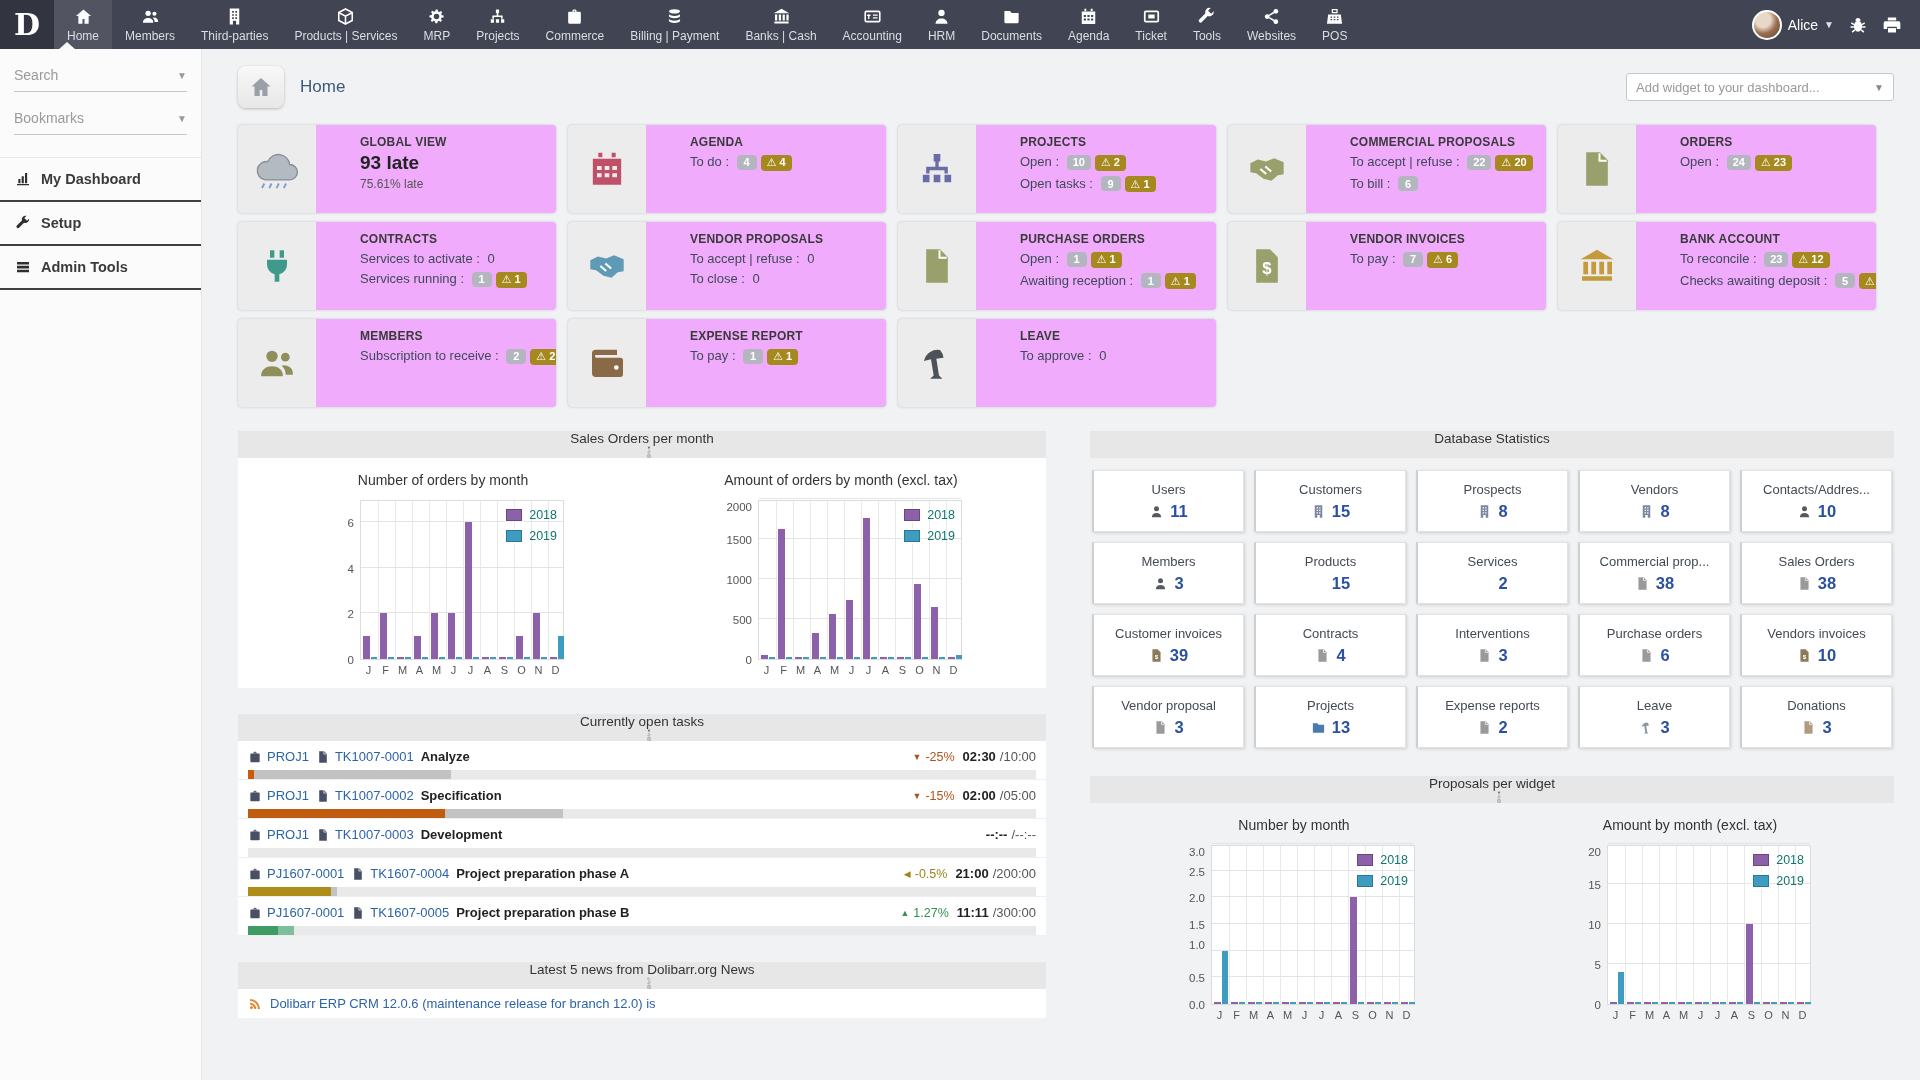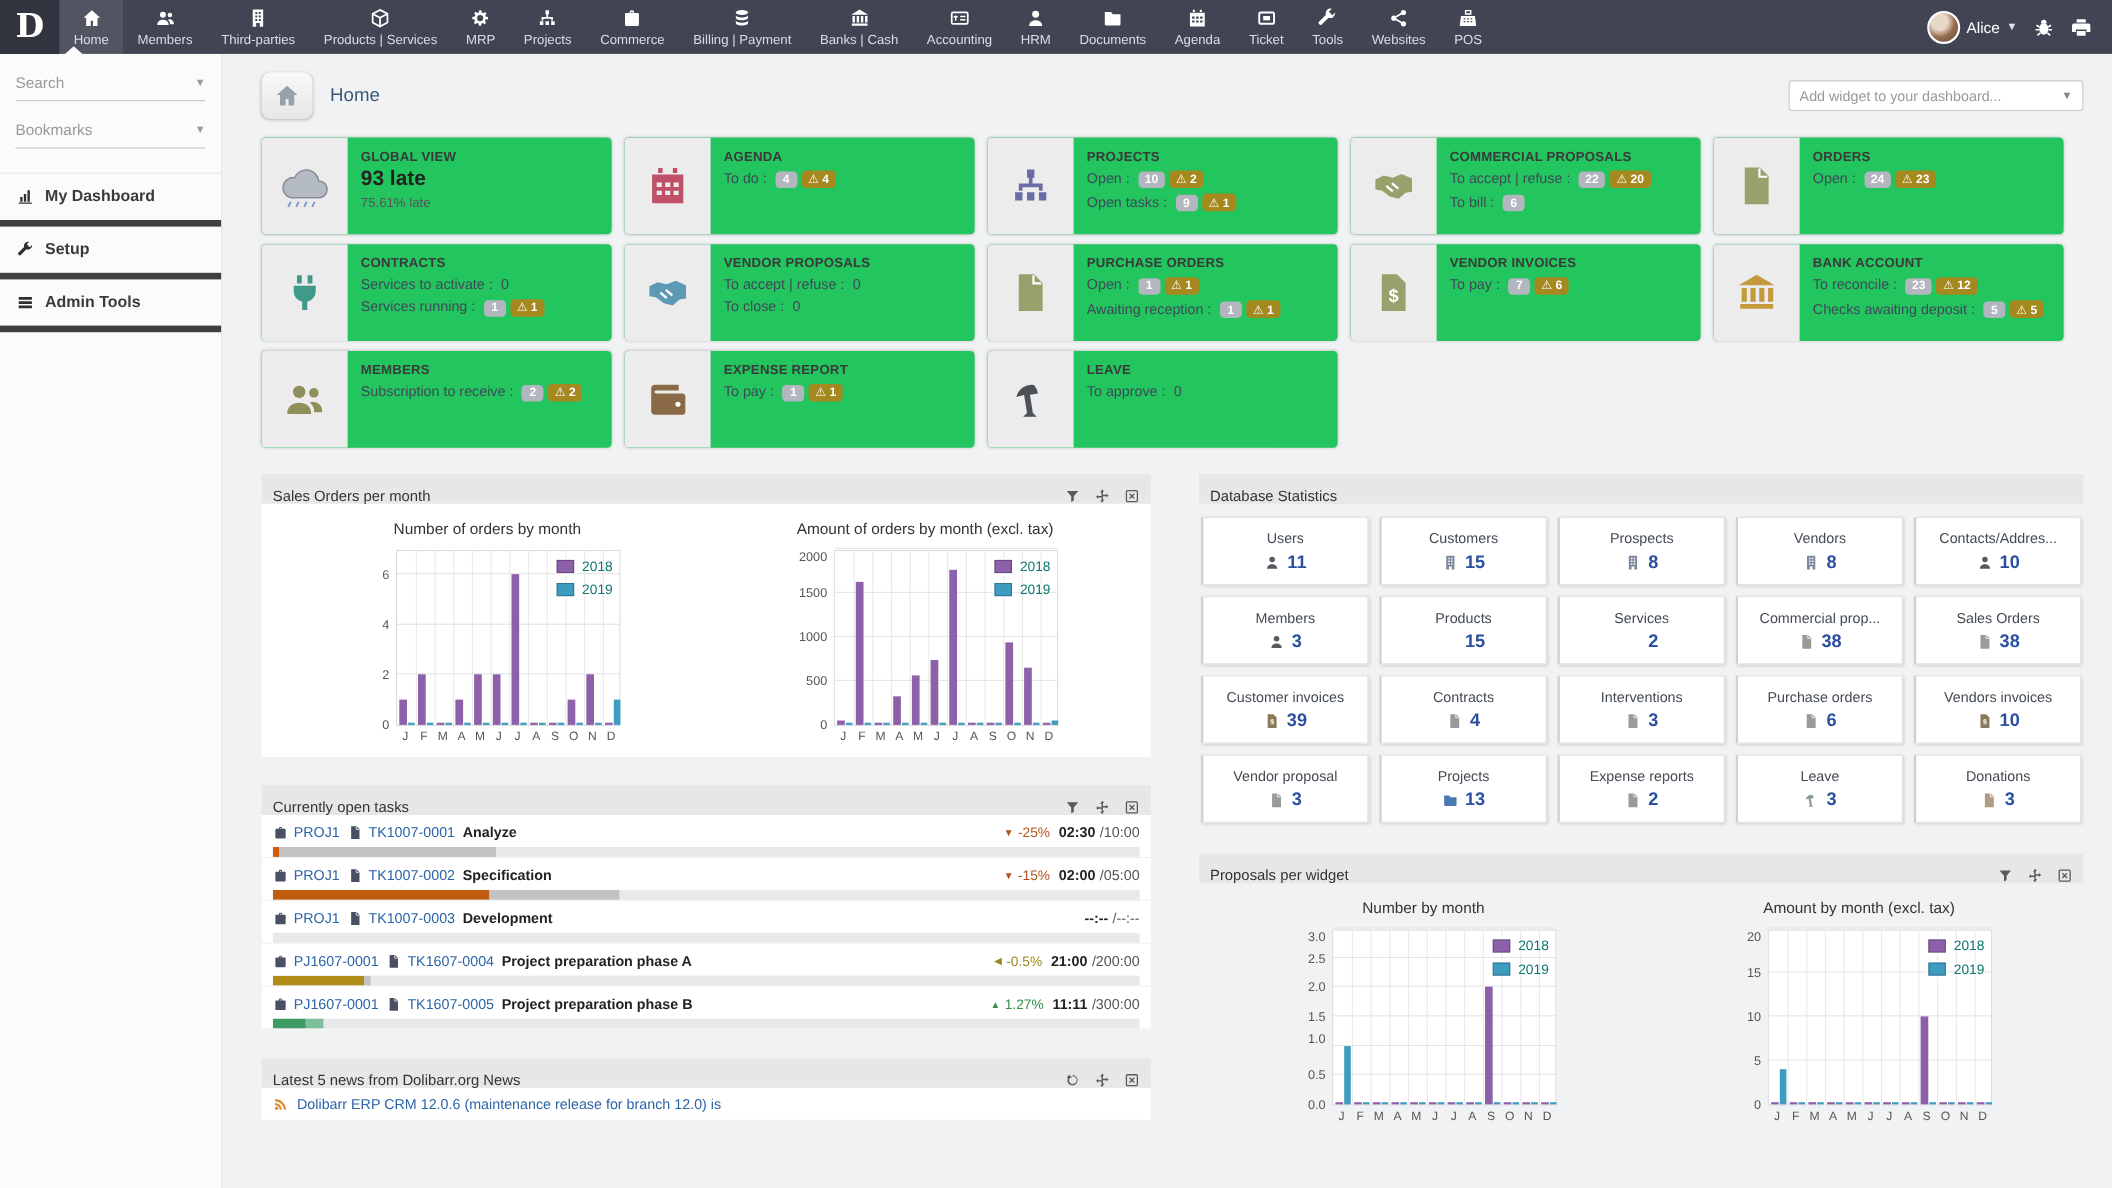--- a/index.html
+++ b/index.html
@@ -19,52 +19,52 @@
   .avatar { width:30px; height:30px; border-radius:50%; background:radial-gradient(circle at 35% 30%, #e8d8c8 0 30%, #9a6f52 55%, #5f4334 100%); border:2px solid #fff; }
   .user-name { color:#fff; font-size:14px; display:flex; align-items:center; gap:6px; cursor:pointer; }
   .chev { font-size:10px; color:#e0e0e8; }
   .tr-ic { width:20px; height:20px; color:#fff; cursor:pointer; }
   .notch { position:absolute; top:42px; left:58px; width:0; height:0; border-left:9px solid transparent; border-right:9px solid transparent; border-bottom:8px solid #fbfbfb; z-index:11; }
 
   
   .sidebar { position:absolute; top:49px; left:0; bottom:0; width:202px; background:#fbfbfb; border-right:1px solid #e6e6e6; }
   .side-select { margin:18px 14px 0; padding-bottom:8px; border-bottom:1px solid #c6c6c6; display:flex; justify-content:space-between; align-items:center; color:#9a9a9a; font-size:14px; cursor:pointer; }
   .side-menu { margin-top:22px; }
-  .side-item { display:flex; align-items:center; gap:10px; padding:13px 15px; font-size:14.5px; font-weight:bold; color:#3a3a3a; border-bottom:6px solid #404040; cursor:pointer; }
+  .side-item { display:flex; align-items:center; gap:10px; padding:13px 15px; font-size:14.5px; font-weight:bold; color:#3a3a3a; border-bottom:2px solid #404040; cursor:pointer; }
   .side-item:first-child { border-top:1px solid #e9e9e9; }
   .side-item .ic { width:16px; height:16px; color:#2f2f2f; }
 
   
   .content { position:absolute; top:49px; left:202px; right:0; bottom:0; padding:12px 26px 0 36px; overflow:hidden; }
   .header-row { display:flex; align-items:center; height:52px; }
   .home-box { width:46px; height:42px; border-radius:8px; background:linear-gradient(#f8f8f8,#e7e7e7); box-shadow:0 1px 3px rgba(0,0,0,.25); display:flex; align-items:center; justify-content:center; }
   .home-box .ic { width:24px; height:24px; color:#9aa0a8; }
   .page-title { margin-left:16px; font-size:17px; color:#3c5a78; }
   .add-widget { margin-left:auto; width:268px; height:28px; border:1px solid #c9c9c9; border-radius:3px; background:#fff; display:flex; align-items:center; justify-content:space-between; padding:0 9px; color:#999; font-size:13px; cursor:pointer; }
 
   
   .cards { margin-top:12px; display:flex; flex-wrap:wrap; gap:9px 12px; }
-  .card { width:318px; height:88px; background:#22c55e; border-radius:4px; box-shadow:0 0 3px rgba(0,0,0,.18); display:flex; overflow:hidden; cursor:pointer; }
+  .card { width:318px; height:88px; background:#f0abfc; border-radius:4px; box-shadow:0 0 3px rgba(0,0,0,.18); display:flex; overflow:hidden; cursor:pointer;gap:32px; }
   .card-ic { width:78px; flex:none; background:#ececec; display:flex; align-items:center; justify-content:center; }
   .card-ic .ic { width:40px; height:40px; }
   .card-bd { padding:10px 12px 0; flex:1; min-width:0; }
   .card-tt { font-size:12px; font-weight:bold; color:#3a3a3a; letter-spacing:.2px; white-space:nowrap; }
   .card-big { font-size:19px; font-weight:bold; color:#222; margin-top:3px; }
   .card-sub { font-size:12px; color:#555; margin-top:3px; }
   .wl { font-size:13px; color:#40495a; margin-top:5px; white-space:nowrap; }
   .badge { display:inline-block; min-width:20px; text-align:center; background:#b4b6bf; color:#fff; font-size:11px; font-weight:bold; border-radius:4px; padding:1.5px 6px; margin-left:4px; }
   .badge.warn { background:#a5891e; }
   .plainv { margin-left:4px; color:#40495a; }
 
   
   .cols { display:flex; gap:44px; margin-top:24px; align-items:flex-start; }
   .col-left { width:808px; flex:none; }
   .col-right { flex:1; min-width:0; }
   .panel { margin-bottom:26px; }
-  .panel-hd { background:#e7e7e7; height:27px; display:flex; align-items:flex-end; padding:0 10px; font-size:13.5px; color:#333; }
+  .panel-hd { background:#e7e7e7; height:27px; display:flex; align-items:center; padding:0 10px; font-size:13.5px; color:#333;flex-direction:column; }
   .panel-hd .sp { flex:1; }
   .panel-hd .ph-ic { width:14px; height:14px; color:#5a5a5a; margin-left:13px; cursor:pointer; }
   .panel-bd { background:#fff; }
 
   
   .charts2 { display:flex; justify-content:space-around; padding:10px 6px 12px; }
   .chart { display:flex; flex-direction:column; align-items:center; }
   .chart-tt { font-size:14px; color:#333; margin:4px 0 12px; }
   .chart-row { display:flex; }
   .ylabels { position:relative; width:38px; }

